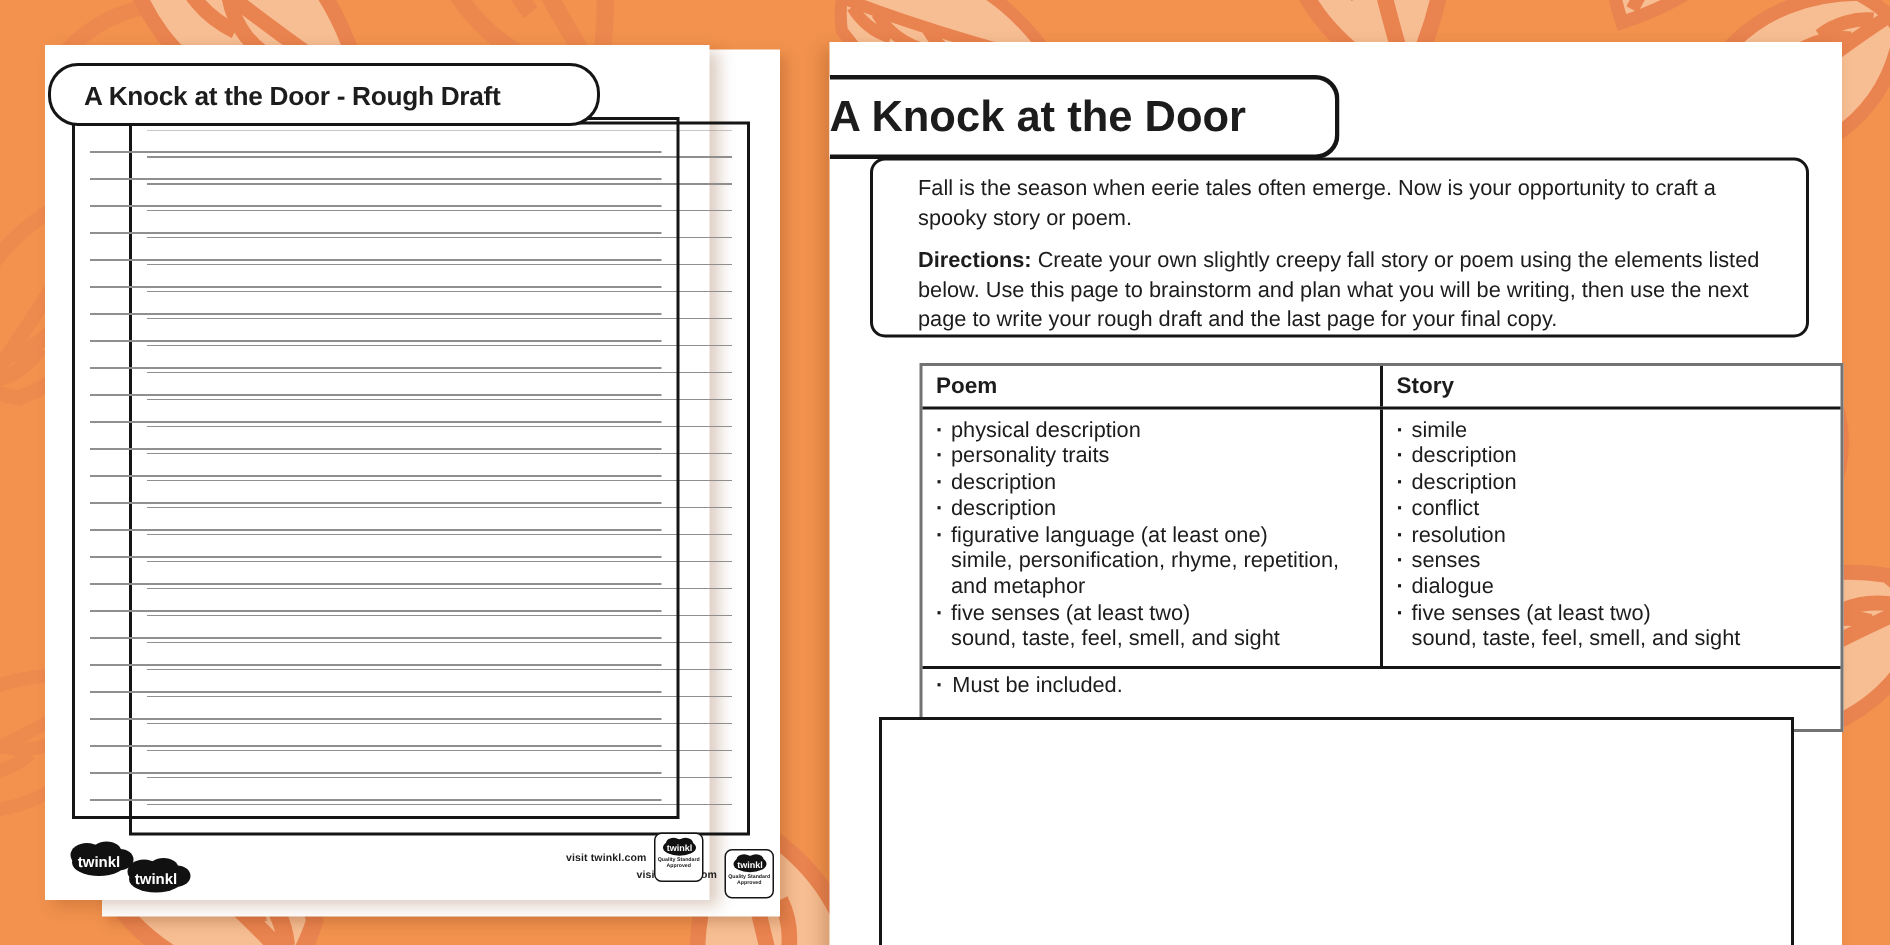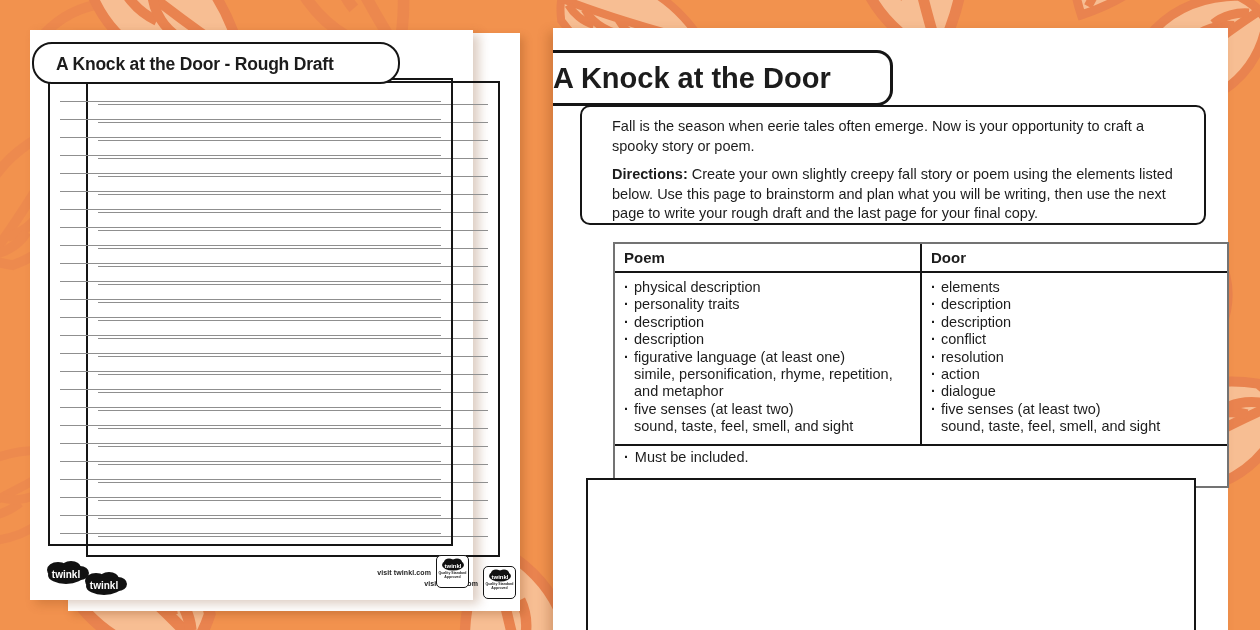--- a/index.html
+++ b/index.html
@@ -150,41 +150,41 @@
     </div>
 
     <div class="intro-box">
       <p>Fall is the season when eerie tales often emerge. Now is your opportunity to craft a spooky story or poem.</p>
       <p><b class="dir-label">Directions:</b><span>Create your own slightly creepy fall story or poem using the elements listed below. Use this page to brainstorm and plan what you will be writing, then use the next page to write your rough draft and the last page for your final copy.</span></p>
     </div>
 
     <div class="elements-table">
       <div class="t-head">
         <div class="th">Poem</div>
-        <div class="th">Door</div>
+        <div class="th">Story</div>
       </div>
       <div class="t-body">
         <div class="t-col">
           <ul>
               <li><span class="bullet">·</span><span>physical description</span></li>
               <li><span class="bullet">·</span><span>personality traits</span></li>
               <li><span class="bullet">·</span><span>description</span></li>
               <li><span class="bullet">·</span><span>description</span></li>
               <li><span class="bullet">·</span><span>figurative language (at least one)</span><div class="sub">simile, personification, rhyme, repetition, and metaphor</div></li>
               <li><span class="bullet">·</span><span>five senses (at least two)</span><div class="sub">sound, taste, feel, smell, and sight</div></li>
             </ul>
         </div>
         <div class="t-col">
           <ul>
-              <li><span class="bullet">·</span><span>elements</span></li>
+              <li><span class="bullet">·</span><span>simile</span></li>
               <li><span class="bullet">·</span><span>description</span></li>
               <li><span class="bullet">·</span><span>description</span></li>
               <li><span class="bullet">·</span><span>conflict</span></li>
               <li><span class="bullet">·</span><span>resolution</span></li>
-              <li><span class="bullet">·</span><span>action</span></li>
+              <li><span class="bullet">·</span><span>senses</span></li>
               <li><span class="bullet">·</span><span>dialogue</span></li>
               <li><span class="bullet">·</span><span>five senses (at least two)</span><div class="sub">sound, taste, feel, smell, and sight</div></li>
             </ul>
         </div>
       </div>
       <div class="t-foot">
         <span class="bullet">·</span><span>Must be included.</span>
       </div>
     </div>
 

